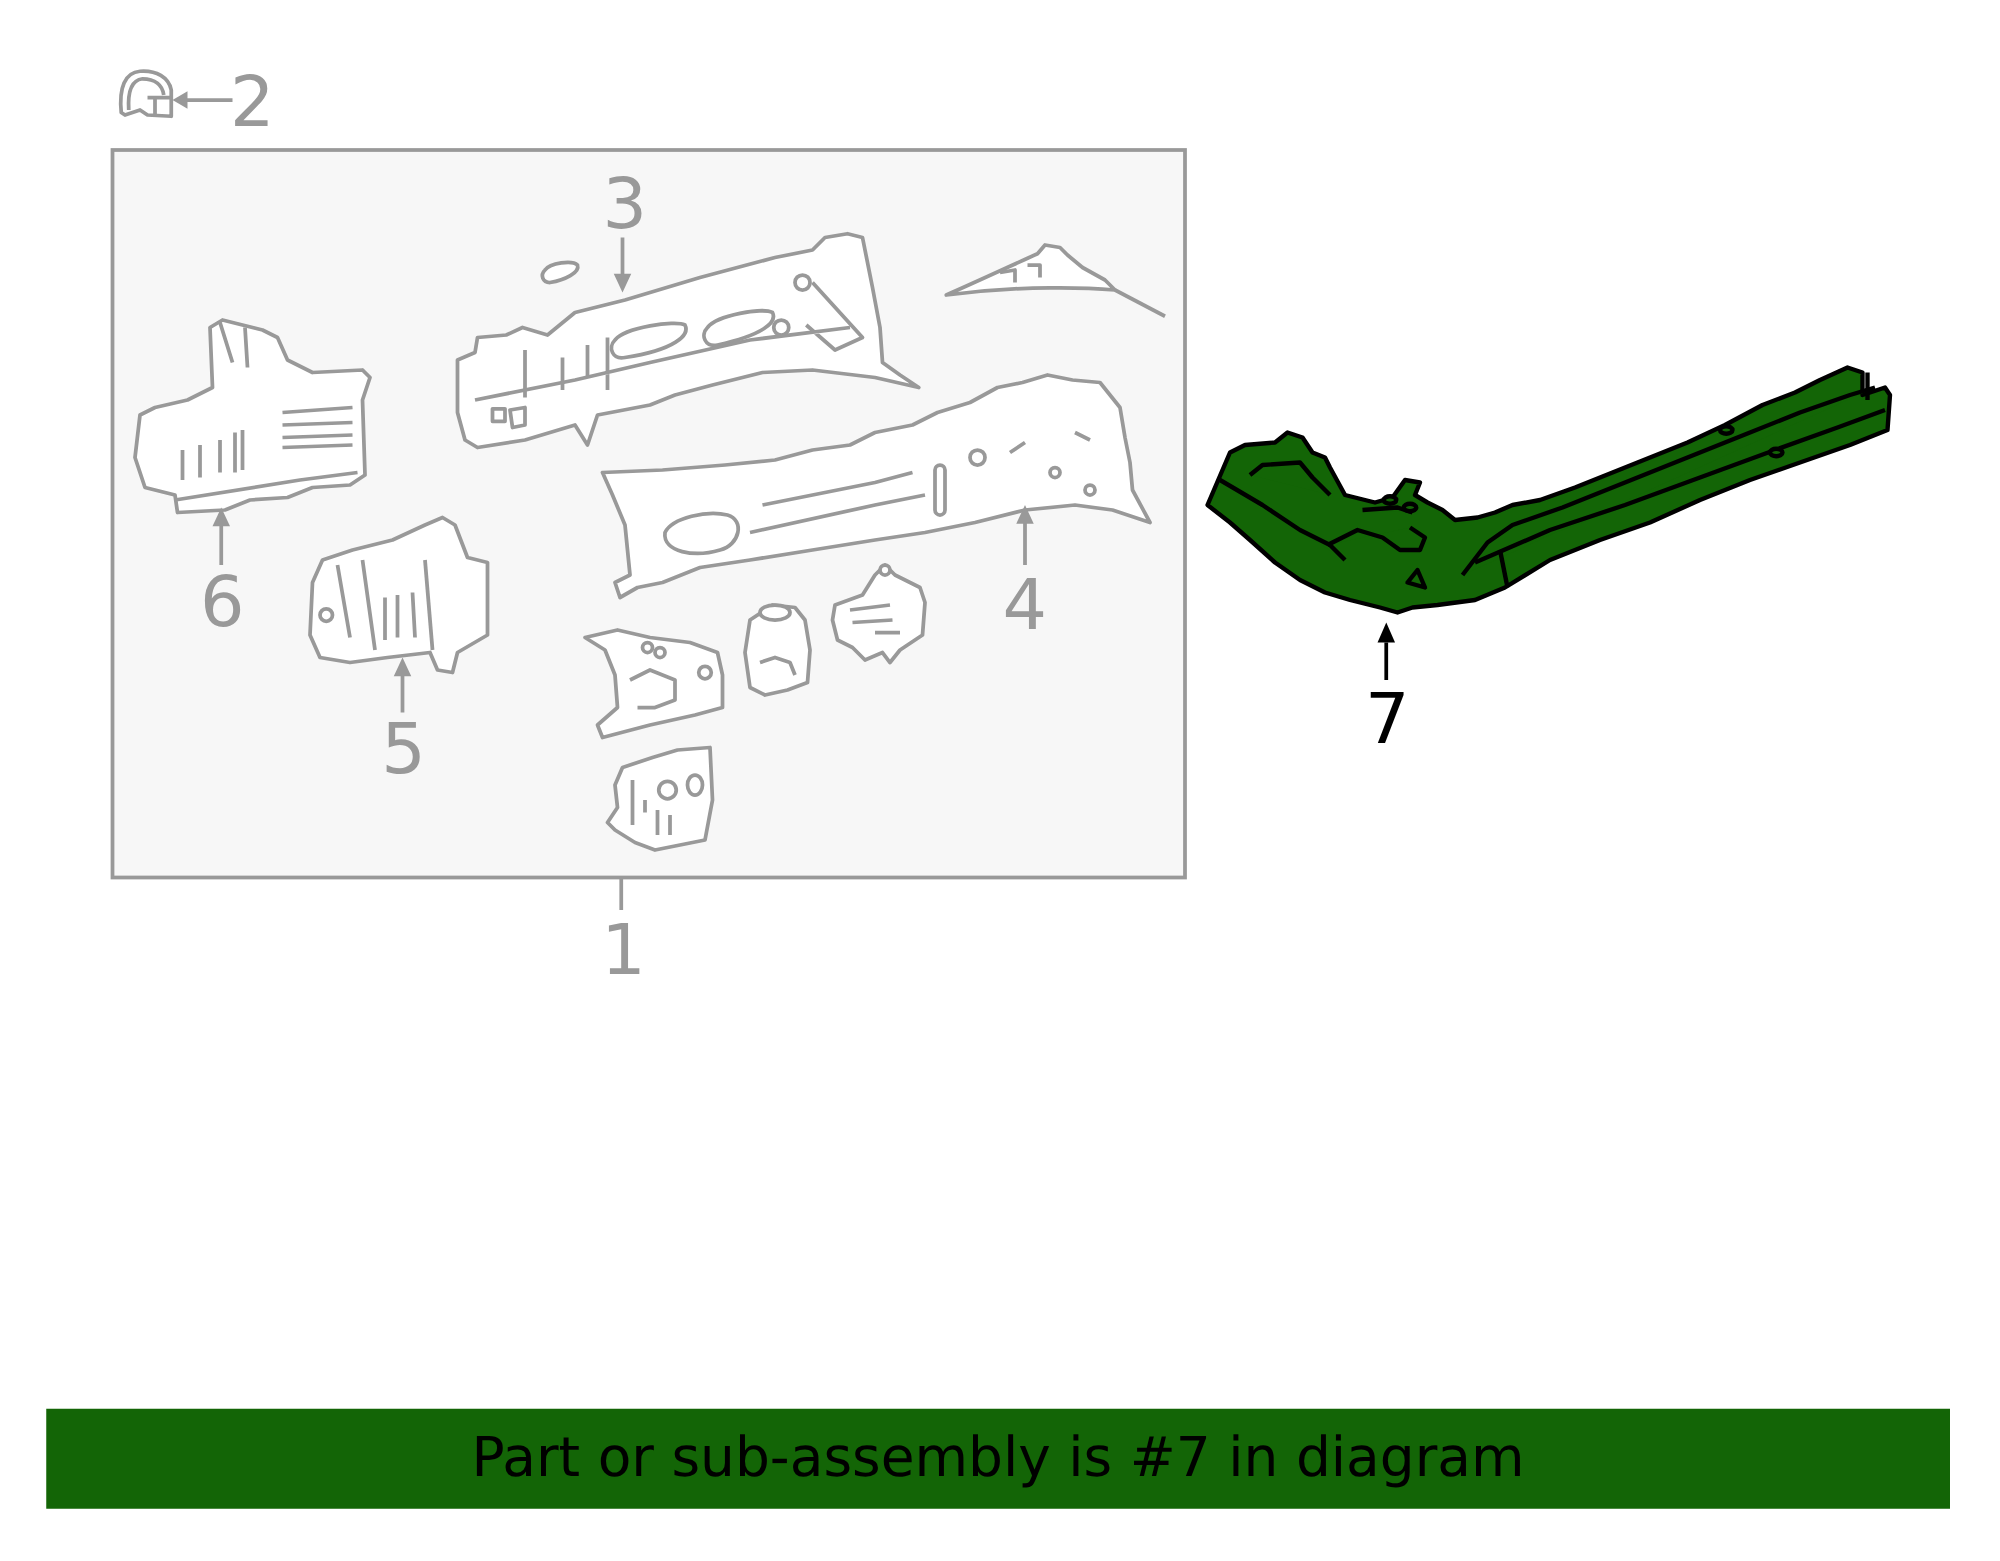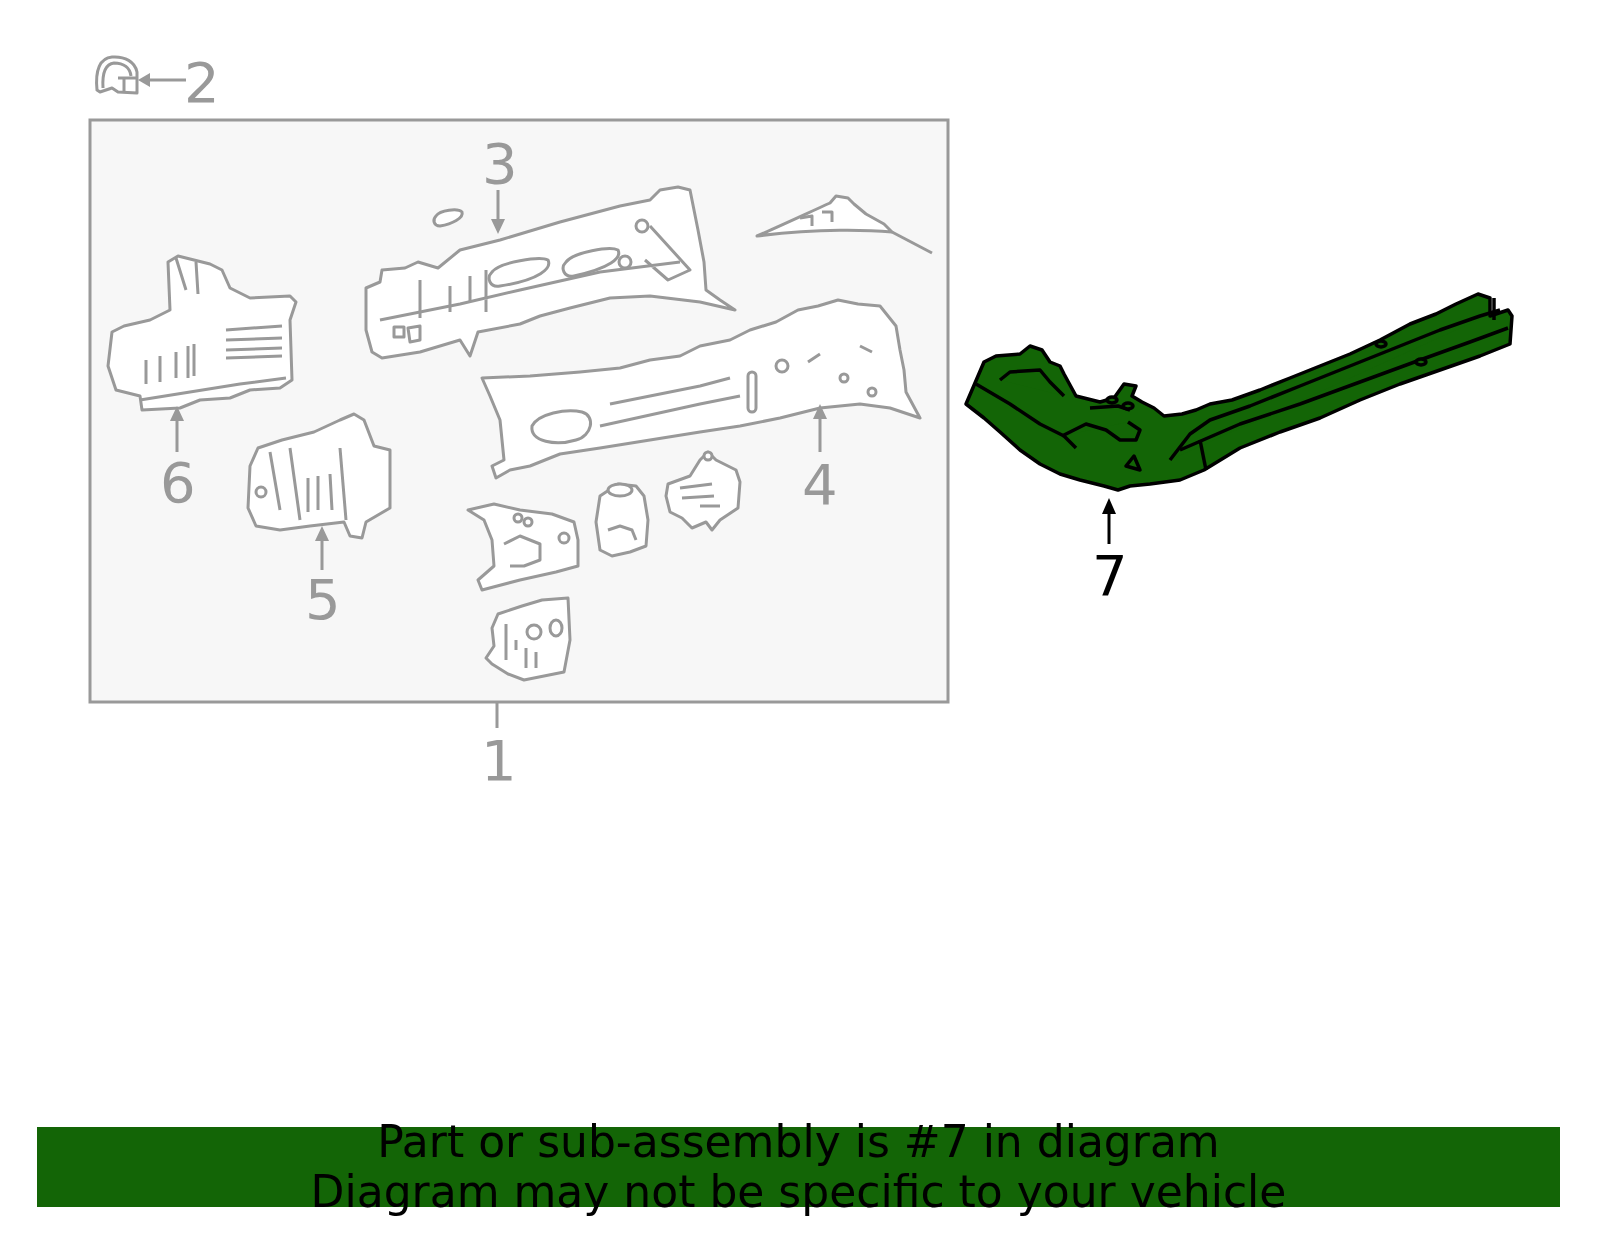--- a/index.html
+++ b/index.html
@@ -145,14 +145,13 @@
 <div class="callout" style="left:481px; top:733px;">1</div>
 <div class="callout" style="left:184px; top:55px;">2</div>
 <div class="callout" style="left:482px; top:136px;">3</div>
 <div class="callout" style="left:802px; top:457px;">4</div>
 <div class="callout" style="left:305px; top:572px;">5</div>
 <div class="callout" style="left:160px; top:455px;">6</div>
 <div class="callout active" style="left:1092px; top:548px;">7</div>
 
 <div class="banner">
   <div class="banner-line">Part or sub-assembly is #7 in diagram</div>
-  <div class="banner-line">Diagram may not be specific to your vehicle</div>
 </div>
 
 </body></html>

